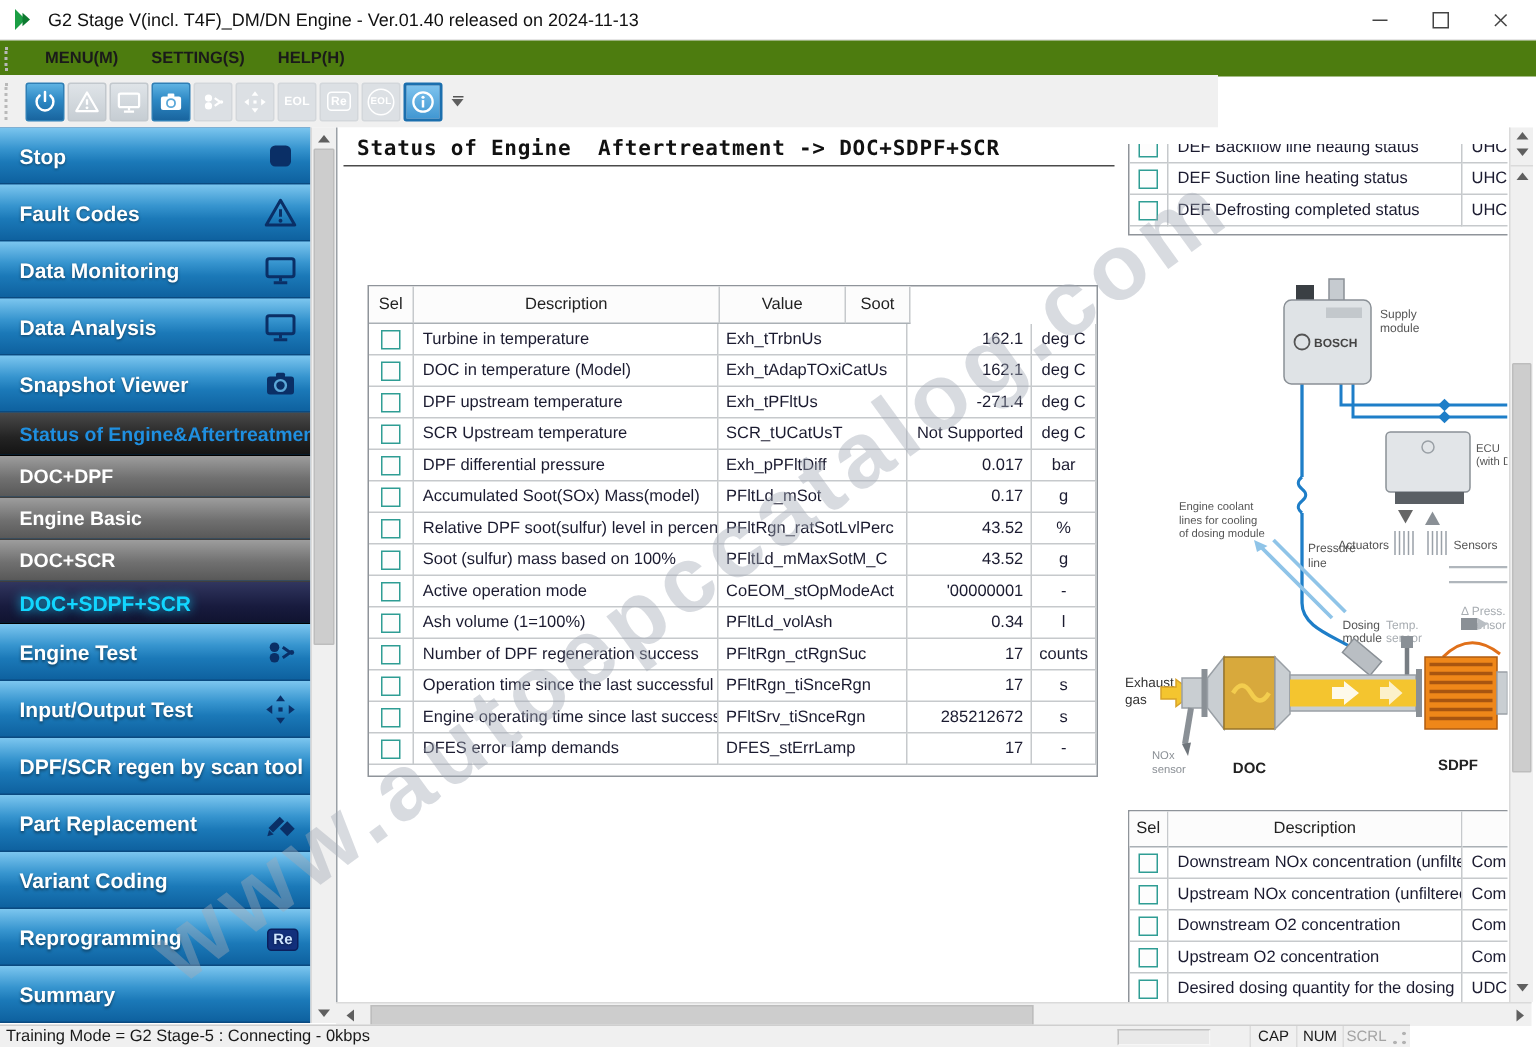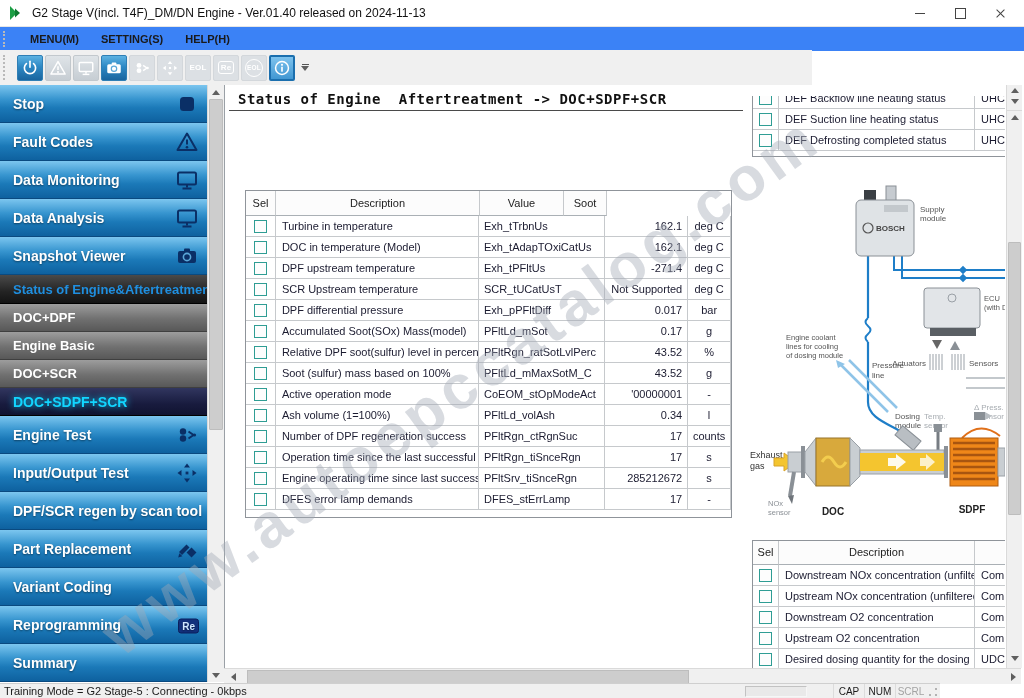--- a/index.html
+++ b/index.html
@@ -14,21 +14,21 @@
   .win-controls{position:absolute;right:4px;top:0;height:26px;display:flex;}
   .win-btn{width:40px;height:26px;display:flex;align-items:center;justify-content:center;background:transparent;border:0;cursor:default;}
   .glyph-min{width:10px;border-top:1px solid #444;display:inline-block;}
   .glyph-max{width:9px;height:9px;border:1px solid #444;display:inline-block;}
   .glyph-close{position:relative;width:11px;height:11px;display:inline-block;}
   .glyph-close::before,.glyph-close::after{content:"";position:absolute;left:5px;top:0;width:1px;height:11px;background:#444;}
   .glyph-close::before{transform:rotate(45deg);}
   .glyph-close::after{transform:rotate(-45deg);}
 
   
-  .menubar{position:absolute;left:0;top:26px;width:1024px;height:24px;background:#3b82f6;border-top:1px solid #e6e6e6;display:flex;align-items:center;}
+  .menubar{position:absolute;left:0;top:26px;width:1024px;height:24px;background:#4d7c0f;border-top:1px solid #e6e6e6;display:flex;align-items:center;}
   .grip{width:3px;height:70%;margin-left:3px;border-left:2px dotted #b9b9b9;}
   .menu-item{font-size:11px;font-weight:700;color:#1a1a1a;margin-left:22px;cursor:default;}
 
   
   .toolbar{position:absolute;left:0;top:50px;width:812px;height:35px;background:#f0f0f0;display:flex;align-items:center;}
   .tb-btn{width:26px;height:26px;margin-left:2px;border-radius:2px;display:flex;align-items:center;justify-content:center;padding:0;color:#fff;position:relative;}
   .tb-btn:first-of-type{margin-left:9px;}
   .s-enabled{background:linear-gradient(180deg,#5db2e2,#2d88c4 45%,#19659f);border:1px solid #2f7fb5;}
   .s-normal{background:linear-gradient(180deg,#dfe4e8,#c6cdd3);border:1px solid #c2c8cd;}
   .s-disabled{background:#dcе0e4;background:#dce0e4;border:1px solid #d3d7db;}

